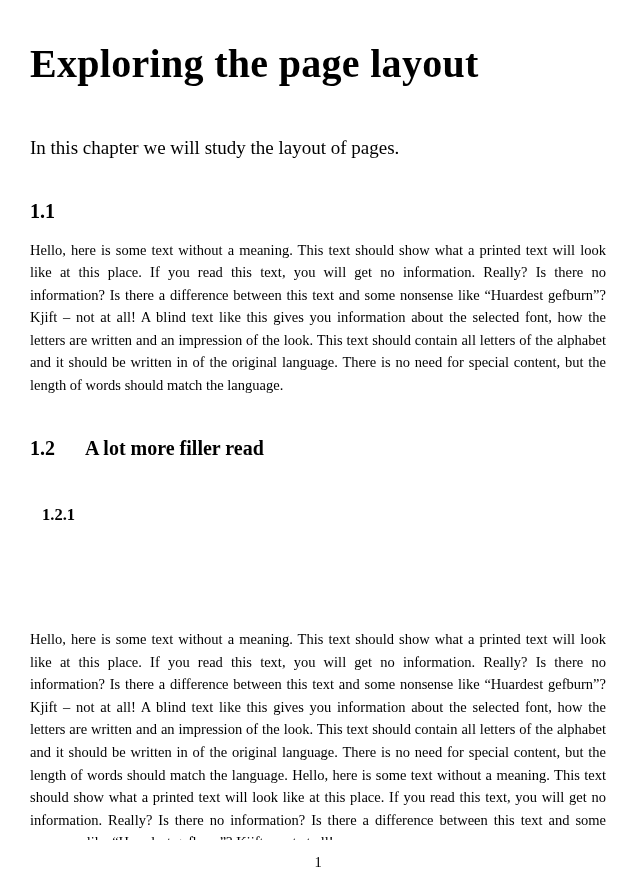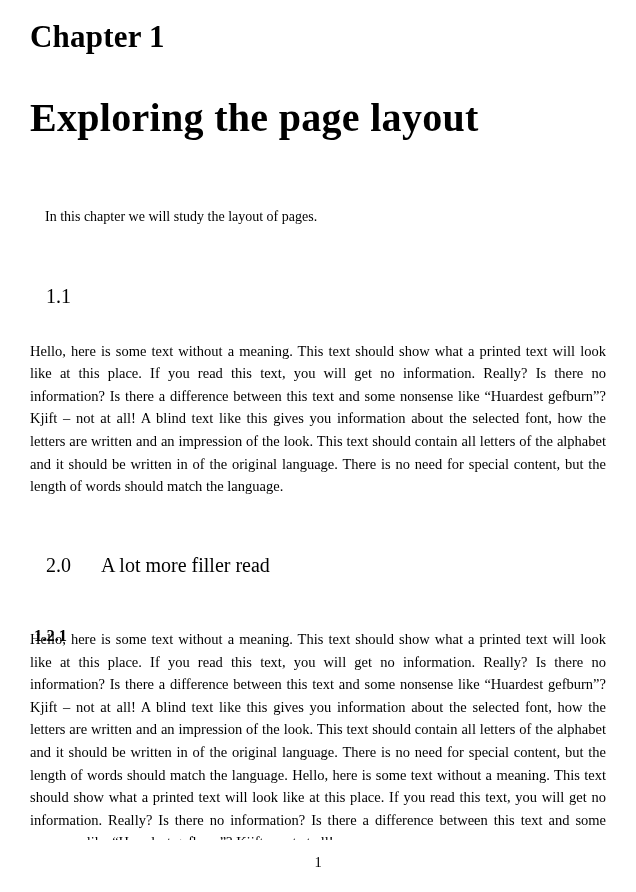--- a/index.html
+++ b/index.html
@@ -42,47 +42,47 @@
     font-size: 40px;
     font-weight: bold;
     letter-spacing: 0.3px;
     line-height: 1.15;
     margin: 0;
     padding-top: 41px;
   }
 
   
   .intro-paragraph {
-    font-size: 14px;
+    font-size: 19px;
     line-height: 22.5px;
-    margin: 15px;
+    margin: 0;
     padding-top: 50px;
     text-align: justify;
   }
 
   
   .section-heading {
     font-size: 20px;
-    font-weight: normal;
+    font-weight: bold;
     line-height: 1.2;
-    margin: 16px;
+    margin: 0;
     padding-top: 39px;
     display: flex;
     align-items: baseline;
   }
   .section-heading .num {
     display: inline-block;
     min-width: 55px;
   }
 
   .subsection-heading {
     font-size: 16.5px;
     font-weight: bold;
     line-height: 1.2;
-    margin: 4px;
+    margin: 12px;
     padding-top: 33px;
     display: flex;
     align-items: baseline;
   }
   .subsection-heading .num {
     display: inline-block;
     min-width: 62px;
   }
 
   
@@ -129,34 +129,33 @@
     line-height: 1;
   }
 </style>
 </head>
 <body>
 
 <div class="page">
 
   <div class="content">
 
-    <h1 class="chapter-number">Chapter 1</h1>
 
     <h1 class="chapter-title">Exploring the page layout</h1>
 
     <p class="intro-paragraph">In this chapter we will study the layout of pages.</p>
 
     <h2 class="section-heading">
       <span class="num">1.1</span>
     </h2>
 
     <p class="body-paragraph">Hello, here is some text without a meaning. This text should show what a printed text will look like at this place. If you read this text, you will get no information. Really? Is there no information? Is there a difference between this text and some nonsense like “Huardest gefburn”? Kjift – not at all! A blind text like this gives you information about the selected font, how the letters are written and an impression of the look. This text should contain all letters of the alphabet and it should be written in of the original language. There is no need for special content, but the length of words should match the language.</p>
 
     <h2 class="section-heading">
-      <span class="num">2.0</span>
+      <span class="num">1.2</span>
       <span class="txt">A lot more filler read</span>
     </h2>
 
 
     <h3 class="subsection-heading">
       <span class="num">1.2.1</span>
     </h3>
 
   </div>
 

